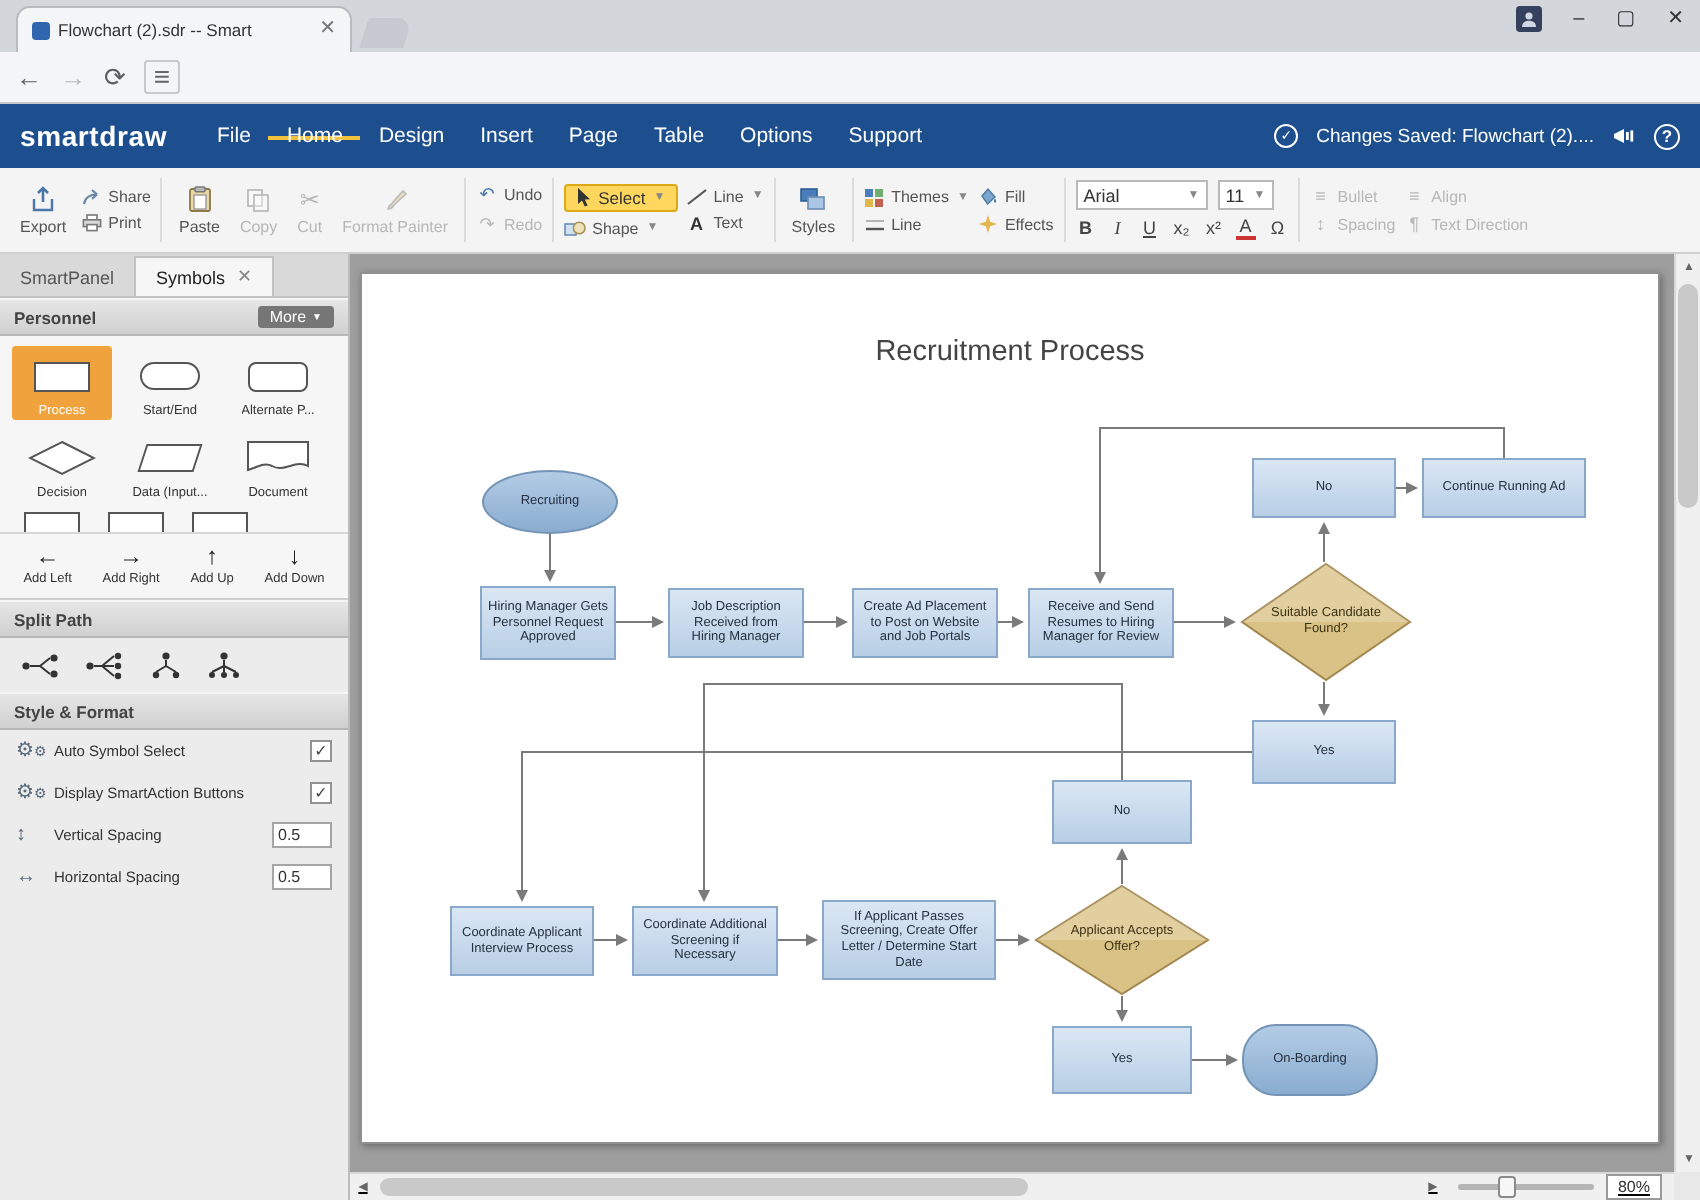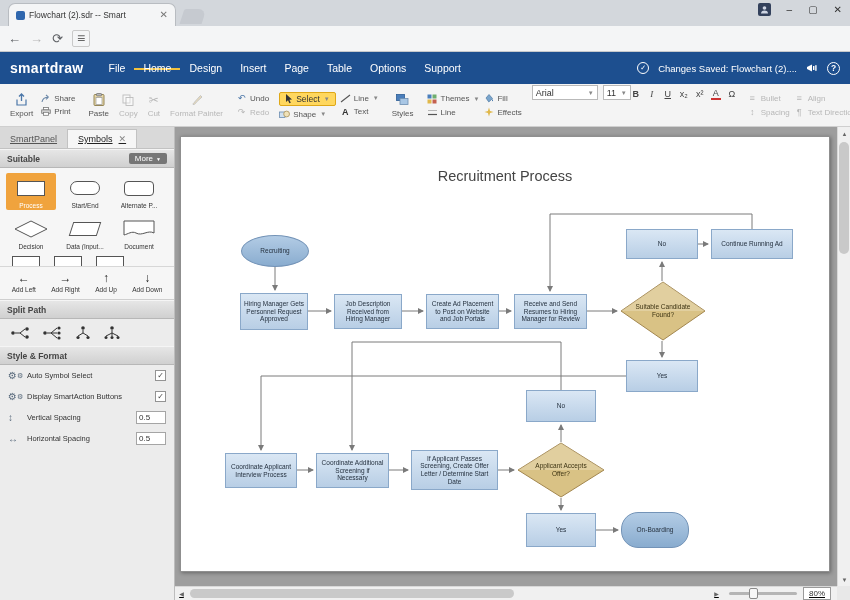--- a/index.html
+++ b/index.html
@@ -59,21 +59,21 @@
   .fmt-i { font-style:italic; font-family:"Liberation Serif","DejaVu Serif",serif; }
   .fmt-u { text-decoration:underline; }
   .fmt-a { border-bottom:2px solid #c33; }
 
   
   .main { flex:1; display:flex; min-height:0; }
 
   
   .sidebar { width:175px; background:#ececec; border-right:1px solid #bdbdbd; display:flex; flex-direction:column; font-size:8px; color:#333; }
   .ptabs { height:22px; background:#d9d9d9; display:flex; align-items:flex-end; border-bottom:1px solid #c2c2c2; }
-  .ptab { padding:4px 10px; font-size:9px; color:#555;text-decoration:underline; }
+  .ptab { padding:4px 10px; font-size:9px; color:#555; }
   .ptab.active { background:#f6f6f6; color:#222; border:1px solid #c2c2c2; border-bottom:none; display:flex; gap:6px; align-items:center; }
   .ptab-close { color:#888; font-size:9px; }
   .sect-hdr { height:19px; background:linear-gradient(#e6e6e6,#d0d0d0); border-top:1px solid #f5f5f5; border-bottom:1px solid #b7b7b7; display:flex; align-items:center; justify-content:space-between; padding:0 7px; font-size:8.5px; font-weight:bold; color:#444; }
   .more-btn { background:#767676; color:#fff; font-size:8px; font-weight:normal; border-radius:2px; padding:1px 6px; display:flex; gap:3px; align-items:center; }
   .symgrid { background:#f6f6f6; padding:5px 6px 2px; display:flex; flex-wrap:wrap; gap:4px; }
   .tile { width:50px; display:flex; flex-direction:column; align-items:center; gap:1px; padding:2px 0 1px; border-radius:2px; }
   .tile.active { background:#f0a33d; }
   .tile.active .tlabel { color:#fff; }
   .shapebox { height:26px; display:flex; align-items:center; justify-content:center; }
   .tlabel { font-size:6.5px; color:#333; white-space:nowrap; overflow:hidden; max-width:48px; }
@@ -354,21 +354,21 @@
             <svg width="10" height="10" viewBox="0 0 10 10">
                 <polygon points="5,0.5 6.1,3.9 9.5,5 6.1,6.1 5,9.5 3.9,6.1 0.5,5 3.9,3.9" fill="#e0b84a"></polygon>
               </svg>
           </span>
           <span>Effects</span>
         </div>
       </div>
     </div>
     <div class="rsep"></div>
 
-    <div class="rgroup" style="flex-direction:row;align-items:flex-start;justify-content:center;gap:0;">
+    <div class="rgroup" style="flex-direction:column;align-items:flex-start;justify-content:center;gap:0;">
       <div class="fontrow">
         <div class="fontbox">
           <span>Arial</span>
           <span class="caret">▼</span>
         </div>
         <div class="fontbox sizebox">
           <span>11</span>
           <span class="caret">▼</span>
         </div>
       </div>
@@ -413,21 +413,21 @@
     <div class="sidebar">
       <div class="ptabs">
         <span class="ptab">SmartPanel</span>
         <span class="ptab active">
           <span>Symbols</span>
           <span class="ptab-close">✕</span>
         </span>
       </div>
 
       <div class="sect-hdr">
-        <span>Suitable</span>
+        <span>Personnel</span>
         <span class="more-btn">
           <span>More</span>
           <span style="font-size:5px;">▼</span>
         </span>
       </div>
 
       <div class="symgrid">
         <div class="tile active">
           <span class="shapebox">
               <span class="shp-rect"></span>

